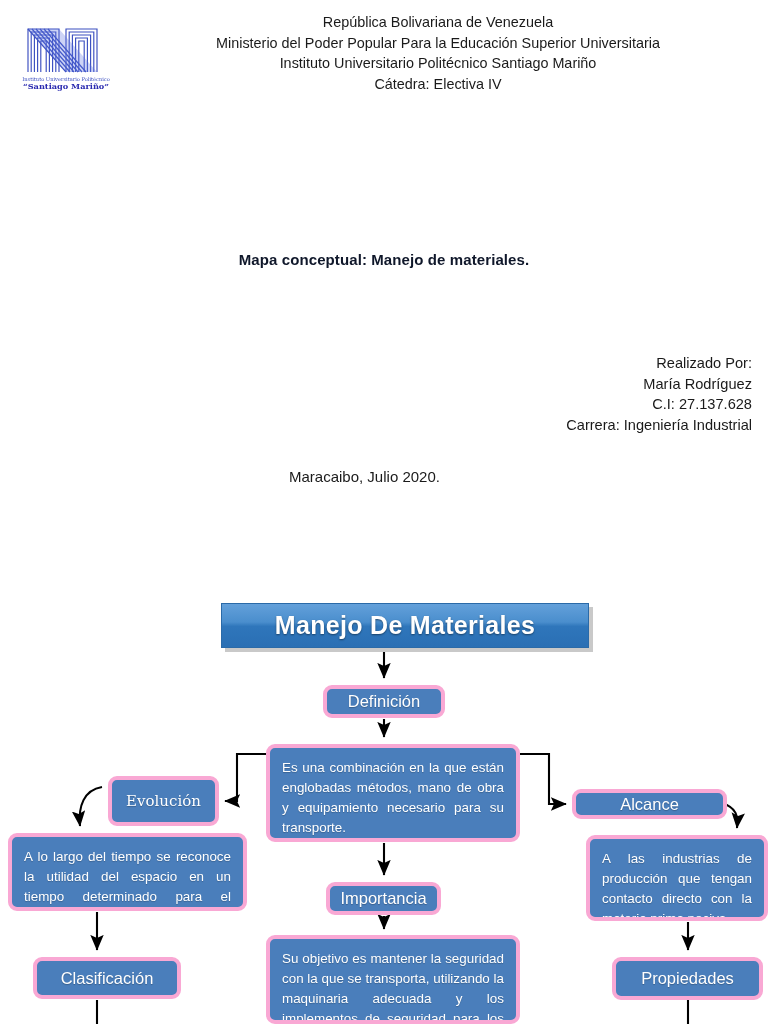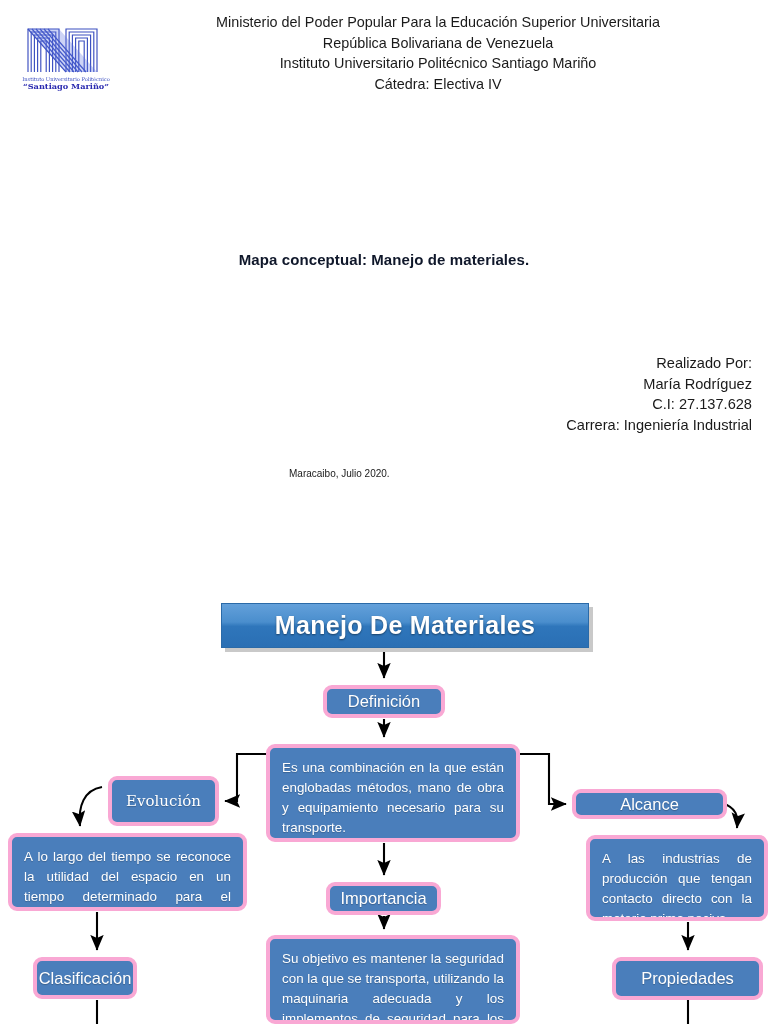--- a/index.html
+++ b/index.html
@@ -56,21 +56,21 @@
     position: absolute;
     right: 16px; top: 353px;
     text-align: right;
     font-size: 14.6px;
     line-height: 20.6px;
     color: #1a1a1a;
   }
   .place-date {
     position: absolute;
     left: 289px; top: 468px;
-    font-size: 10px;
+    font-size: 15px;
     color: #1a1a1a;
   }
 
   
   .map {
     position: absolute;
     left: 0; top: 590px;
     width: 768px;
     height: 434px;
   }
@@ -130,21 +130,21 @@
   .node.alt-face {
     font-family: "DejaVu Serif", serif;
     font-size: 15px;
   }
 
   
   #n-definicion { left: 323px; top: 95px;  width: 122px; height: 33px; }
   #n-def-text   { left: 266px; top: 154px; width: 254px; height: 98px; }
   #n-evolucion  { left: 108px; top: 186px; width: 111px; height: 50px; }
   #n-evo-text   { left: 8px;   top: 243px; width: 239px; height: 78px; }
-  #n-clasif     { left: 33px;  top: 367px; width: 104px; height: 42px; }
+  #n-clasif     { left: 33px;  top: 367px; width: 148px; height: 42px; }
   #n-importancia{ left: 326px; top: 292px; width: 115px; height: 33px; }
   #n-imp-text   { left: 266px; top: 345px; width: 254px; height: 89px; }
   #n-alcance    { left: 572px; top: 199px; width: 155px; height: 30px; }
   #n-alc-text   { left: 586px; top: 245px; width: 182px; height: 86px; }
   #n-propiedades{ left: 612px; top: 367px; width: 151px; height: 43px; }
 </style>
 </head>
 <body>
 
 <div class="header">
@@ -172,22 +172,22 @@
           <path d="M30 13 L68 56"></path>
           <path d="M34 13 L72 56"></path>
       </g>
       <polygon points="14,13 45,13 83,56 52,56" fill="#5a6fe0" opacity="0.30"></polygon>
       <text x="52" y="64.5" text-anchor="middle" font-family="DejaVu Serif, serif" font-size="5.1" fill="#3b4fc0">Instituto Universitario Politécnico</text>
       <text x="52" y="73" text-anchor="middle" font-family="DejaVu Serif, serif" font-size="8.2" font-weight="bold" fill="#2a2ab0">“Santiago Mariño”</text>
     </svg>
   </div>
 
   <div class="header-lines">
+    <div>República Bolivariana de Venezuela</div>
     <div>Ministerio del Poder Popular Para la Educación Superior Universitaria</div>
-    <div>República Bolivariana de Venezuela</div>
     <div>Instituto Universitario Politécnico Santiago Mariño</div>
     <div>Cátedra: Electiva IV</div>
   </div>
 </div>
 
 <div class="cover-title">Mapa conceptual:  Manejo de materiales.</div>
 
 <div class="author-block">
   <div>Realizado Por:</div>
   <div>María Rodríguez</div>

